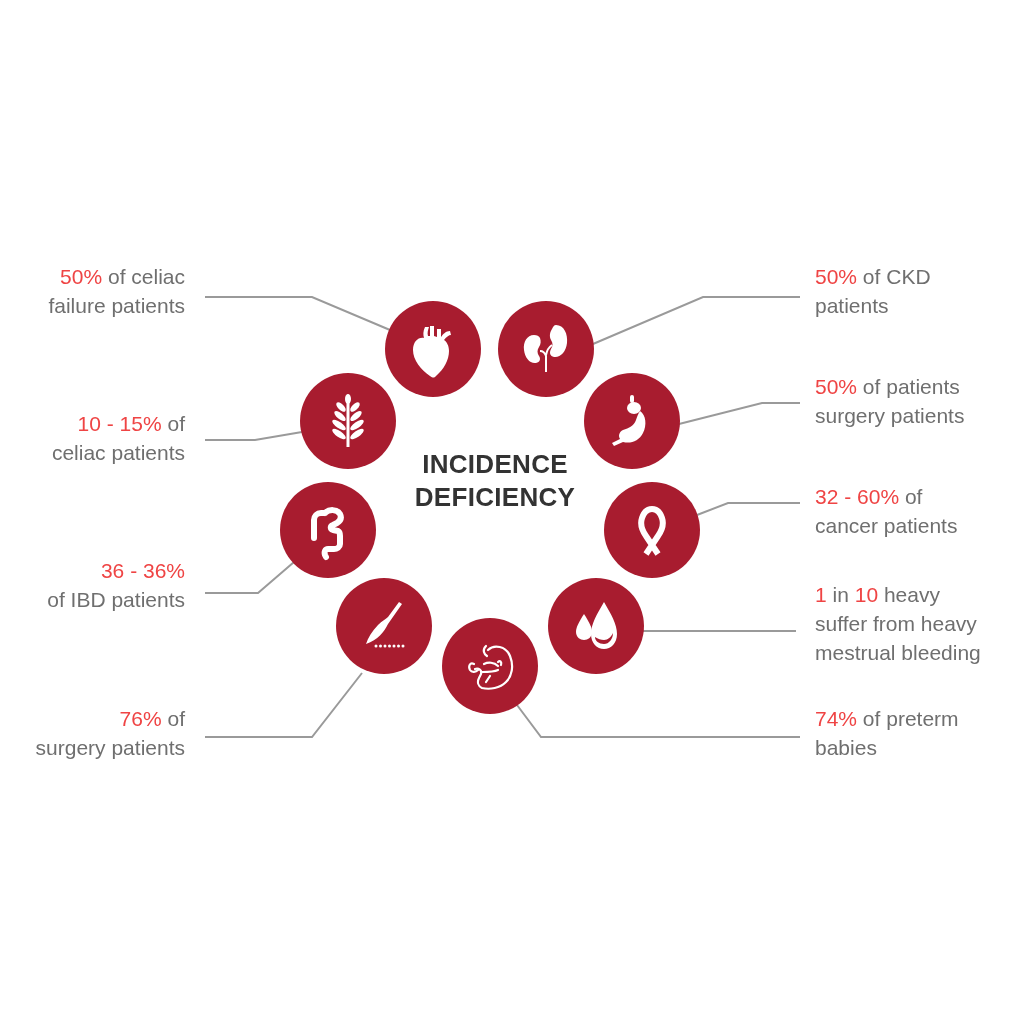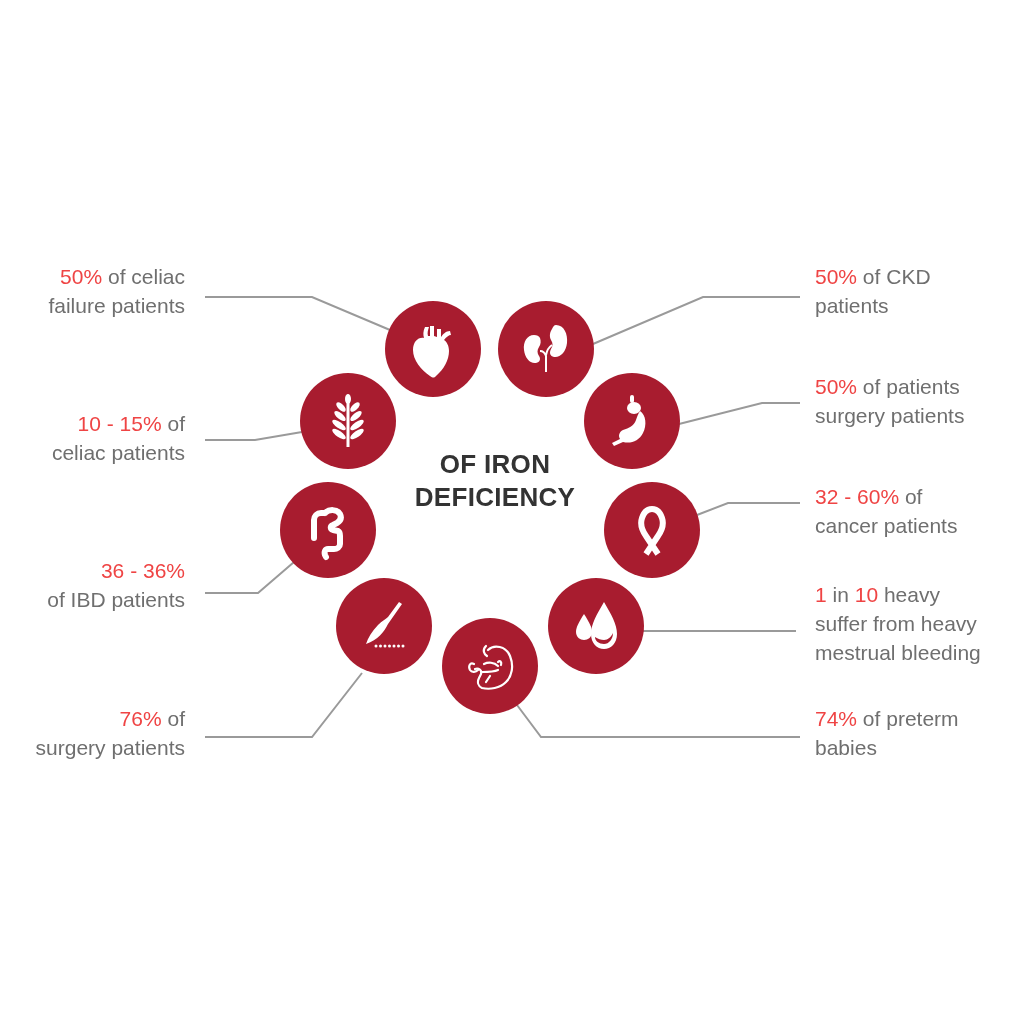--- a/index.html
+++ b/index.html
@@ -112,21 +112,21 @@
     <g fill="none" stroke="#fff" stroke-width="2.2" stroke-linecap="round" stroke-linejoin="round">
       <path d="M30 16c6-6 18-4 22 6 4 10 2 20-4 26-6 6-16 8-24 6-4-2-5-6-3-10l2-4c1-4-2-6-6-5"></path>
       <path d="M40 28c2-2 4 0 3 3"></path>
       <path d="M26 30c4-2 10-2 14 2M24 38c6 0 12 0 16-2M32 42l-4 6"></path>
       <path d="M28 12c-4 4-2 8 1 10M16 30c-4-2-6 2-4 6 2 3 6 2 8 0"></path>
     </g>
   </svg>
 </div>
 
 <div class="title">
-  <div>OF IRON</div>
+  <div>INCIDENCE</div>
   <div>DEFICIENCY</div>
 </div>
 
 <div class="label left" style="left:-55px;top:262px;">
   <div><span class="hl">50%</span><span> of celiac</span></div>
   <div>failure patients</div>
 </div>
 
 <div class="label left" style="left:-55px;top:409px;">
   <div><span class="hl">10 - 15%</span><span> of</span></div>

